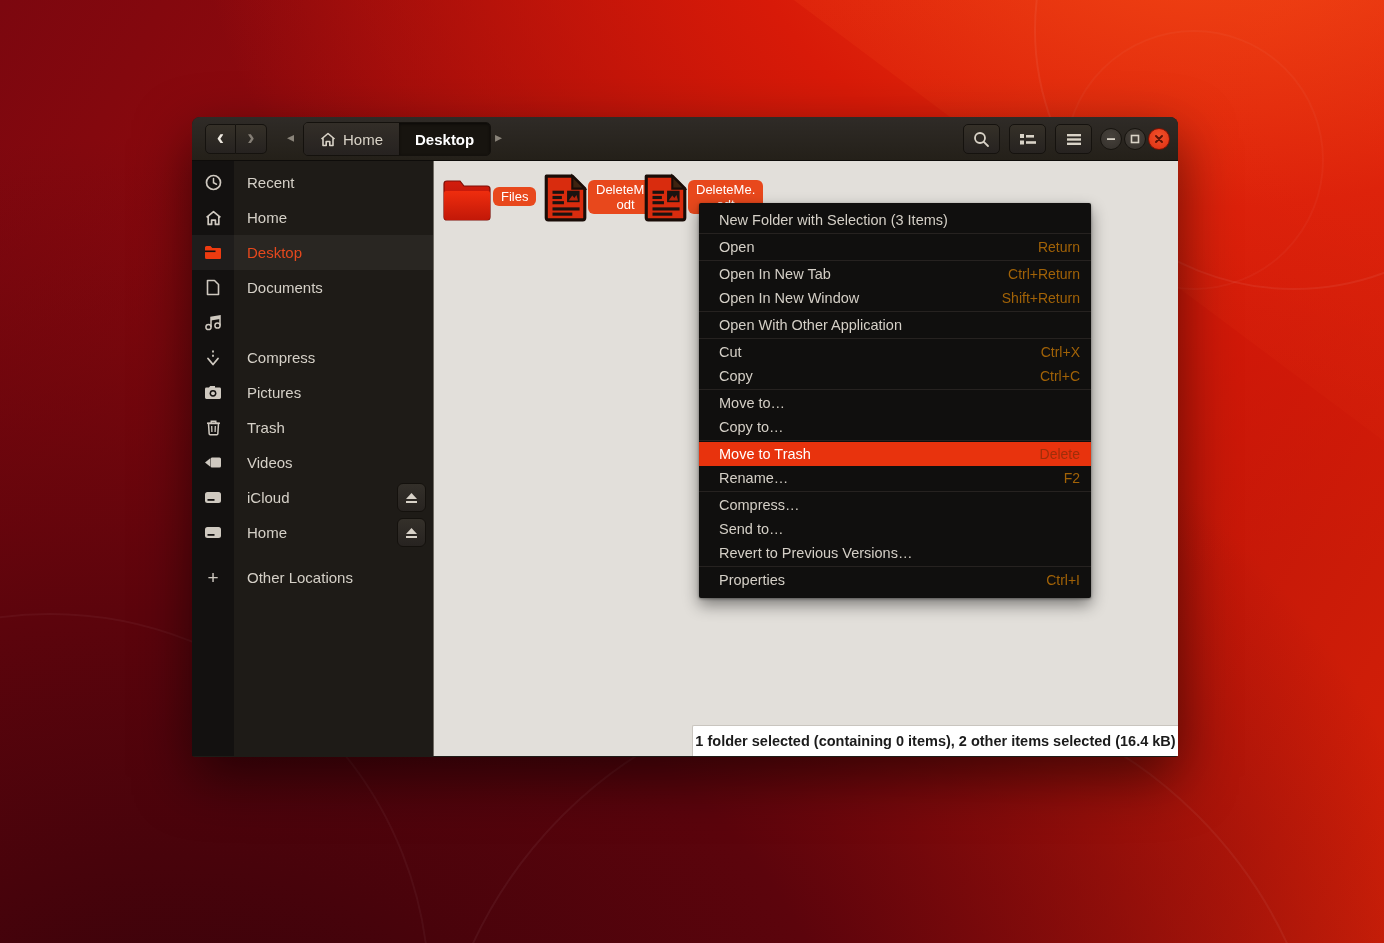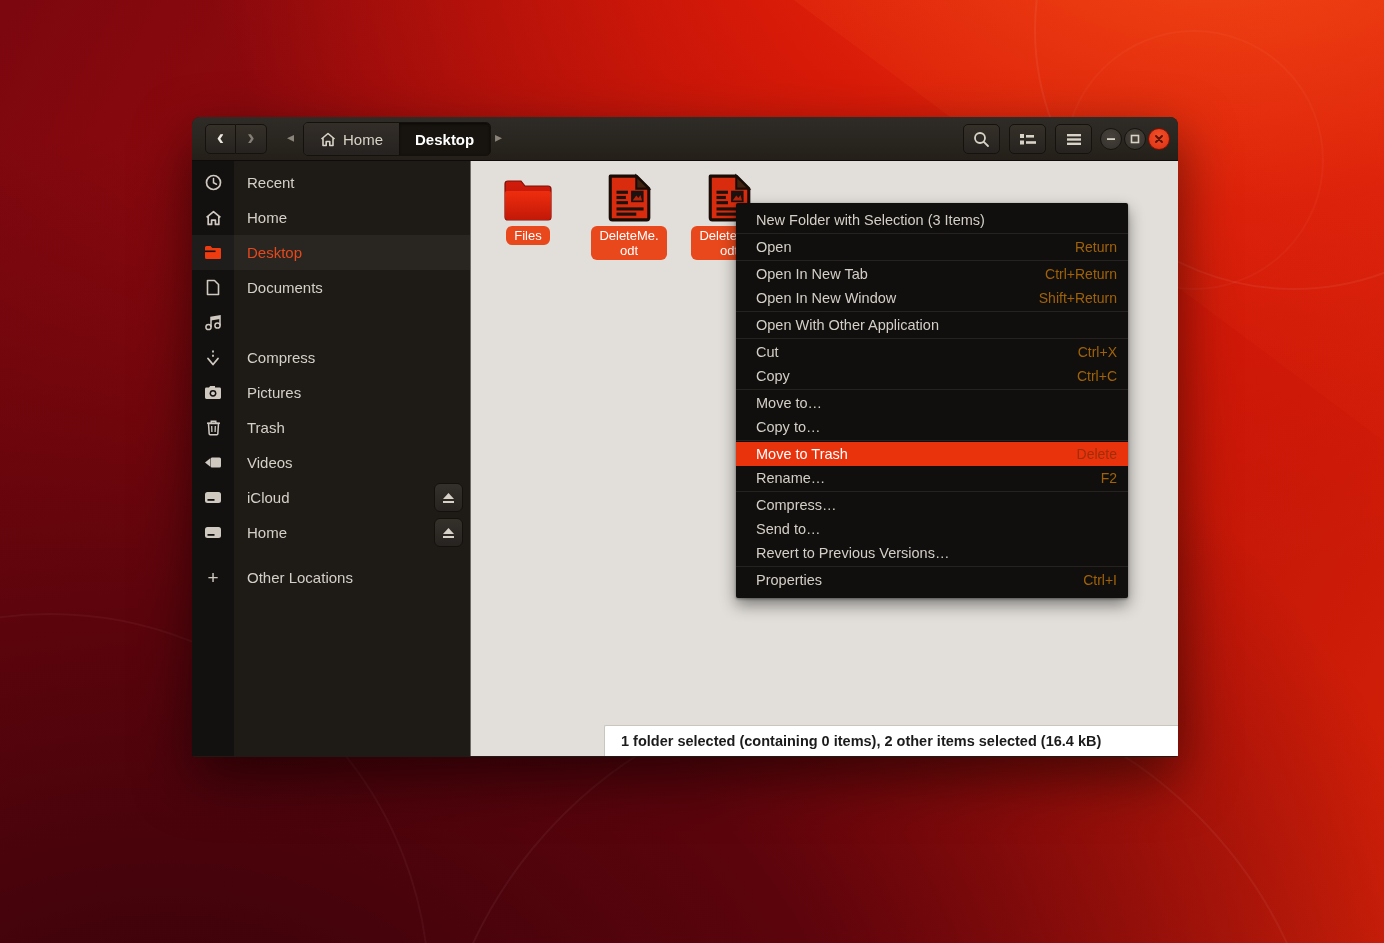--- a/index.html
+++ b/index.html
@@ -55,40 +55,40 @@
   #btn-view   { left:817px; }
   #btn-menu   { left:863px; }
   .winctrls { position:absolute; right:8px; top:11px; display:flex; gap:2px; align-items:center; }
   .wc { width:22px; height:22px; border-radius:50%; display:flex; align-items:center;
     justify-content:center; background:radial-gradient(circle at 50% 35%, #47423c, #332f2a);
     border:1px solid #17140f; cursor:default; }
   .wc.close { background:radial-gradient(circle at 50% 35%, #f0502a, var(--close)); border-color:#7e1204; }
 
   
   .wbody { position:relative; display:flex; height:595px; }
-  .sidebar { position:relative; width:278px; background:#1e1b17; flex:none;
+  .sidebar { position:relative; width:241px; background:#1e1b17; flex:none;
     padding-top:4px; }
   .sidebar::before { content:""; position:absolute; left:0; top:0; width:42px; height:100%;
     background:#131110; }
   .side-row { position:relative; height:35px; display:flex; align-items:center; cursor:default; }
   .side-row .cell-icon { width:42px; flex:none; display:flex; align-items:center;
     justify-content:center; color:#cfc9c0; }
   .side-row .cell-label { flex:1; font-size:15px; color:#d5d0c7; padding-left:13px; }
   .side-row.active { background:rgba(255,255,255,0.05); }
   .side-row.active .cell-label { color:#e5481d; }
   .side-row.gap { margin-top:10px; }
   .eject { position:absolute; right:7px; top:3px; width:29px; height:29px; border-radius:6px;
     background:linear-gradient(#34302a,#272320); border:1px solid #14110d;
     display:flex; align-items:center; justify-content:center; color:#d8d2c8; }
 
   .content { position:relative; flex:1; background:#e2dfda; border-left:1px solid #6e6a63;
     overflow:hidden; }
 
   
-  .fcell { position:absolute; width:100px; display:flex; flex-direction:column;
+  .fcell { position:absolute; width:100px; display:flex; flex-direction:row;
     align-items:center; cursor:default; }
   .fcell .iconwrap { height:56px; display:flex; align-items:flex-end; justify-content:center; }
   .flabel { margin-top:3px; background:var(--selection); color:#fff; font-size:13px;
     line-height:15px; padding:2px 8px; border-radius:6px; text-align:center; max-width:92px; }
   #cell-folder { left:7px; top:6px; }
   #cell-doc1 { left:108px; top:6px; }
   #cell-doc2 { left:208px; top:6px; }
 
   
   .ctxmenu { position:absolute; left:265px; top:42px; width:392px; z-index:30;
@@ -96,24 +96,24 @@
     box-shadow:0 7px 16px rgba(0,0,0,0.45), 0 1px 3px rgba(0,0,0,0.4); }
   .menu-item { height:24px; display:flex; align-items:center; padding:0 11px 0 20px;
     font-size:14.5px; color:#d4cfc6; cursor:default;justify-content:center; }
   .menu-item .mlabel { flex:1; white-space:nowrap; }
   .menu-item .mshortcut { color:#a16207; font-size:14px; }
   .menu-item.hl { background:var(--accent); color:#ffffff; }
   .menu-item.hl .mshortcut { color:#9e2f0a; }
   .menu-sep { height:1px; background:#262220; margin:1px 0; }
 
   
-  .statusbar { position:absolute; right:0; bottom:0; width:574px; height:31px; z-index:20;
+  .statusbar { position:absolute; right:0; bottom:0; width:486px; height:31px; z-index:20;
     background:#ffffff; color:#1b1b1b; font-size:14.5px; font-weight:bold;
-    display:flex; align-items:center; 
-    border-top:1px solid #c9c5bf; border-left:1px solid #c9c5bf; border-radius:2px 0 0 0;padding-left:16px; }
+    display:flex; align-items:center; justify-content:center;
+    border-top:1px solid #c9c5bf; border-left:1px solid #c9c5bf; border-radius:2px 0 0 0; }
 
   svg { flex:none; }
 </style>
 </head>
 <body>
 
 <div class="wallpaper">
   <div class="wedge"></div>
   <div class="ring r1"></div>
   <div class="ring r2"></div>

